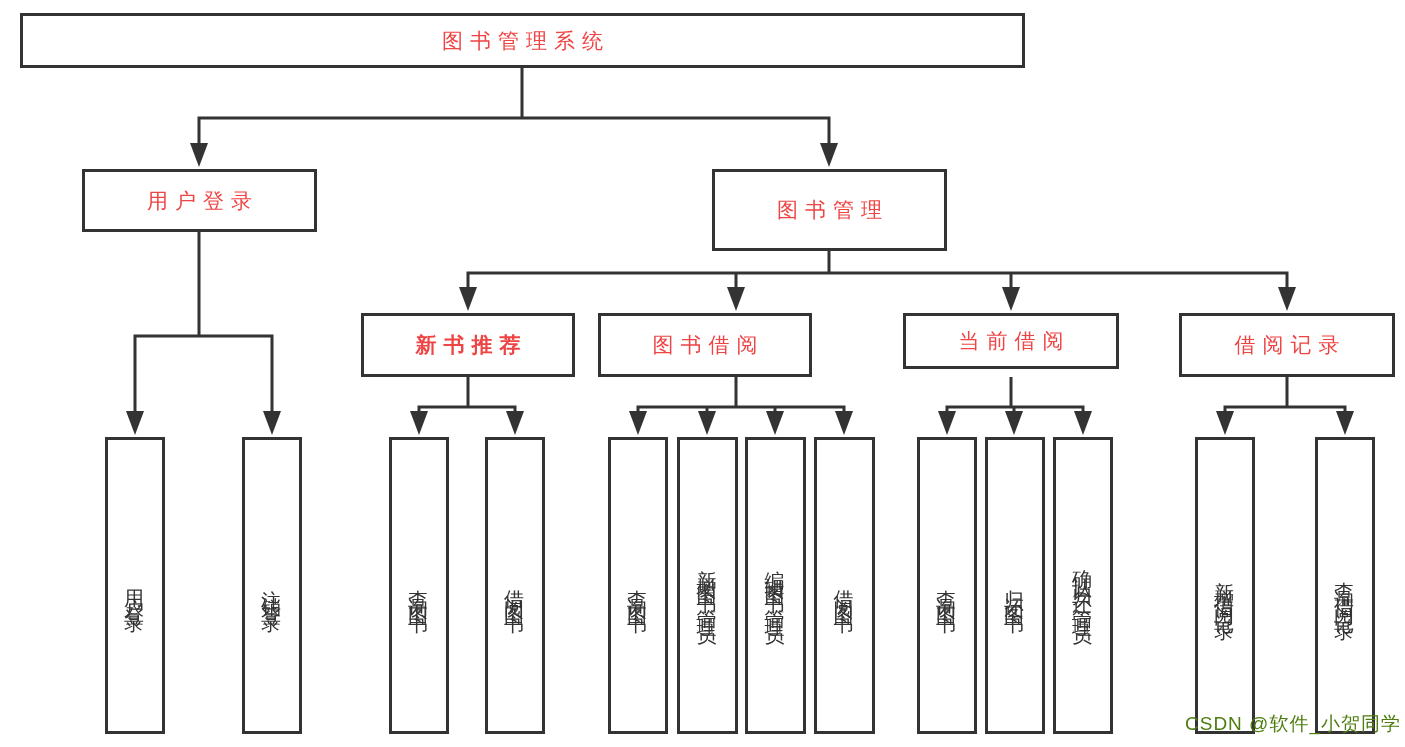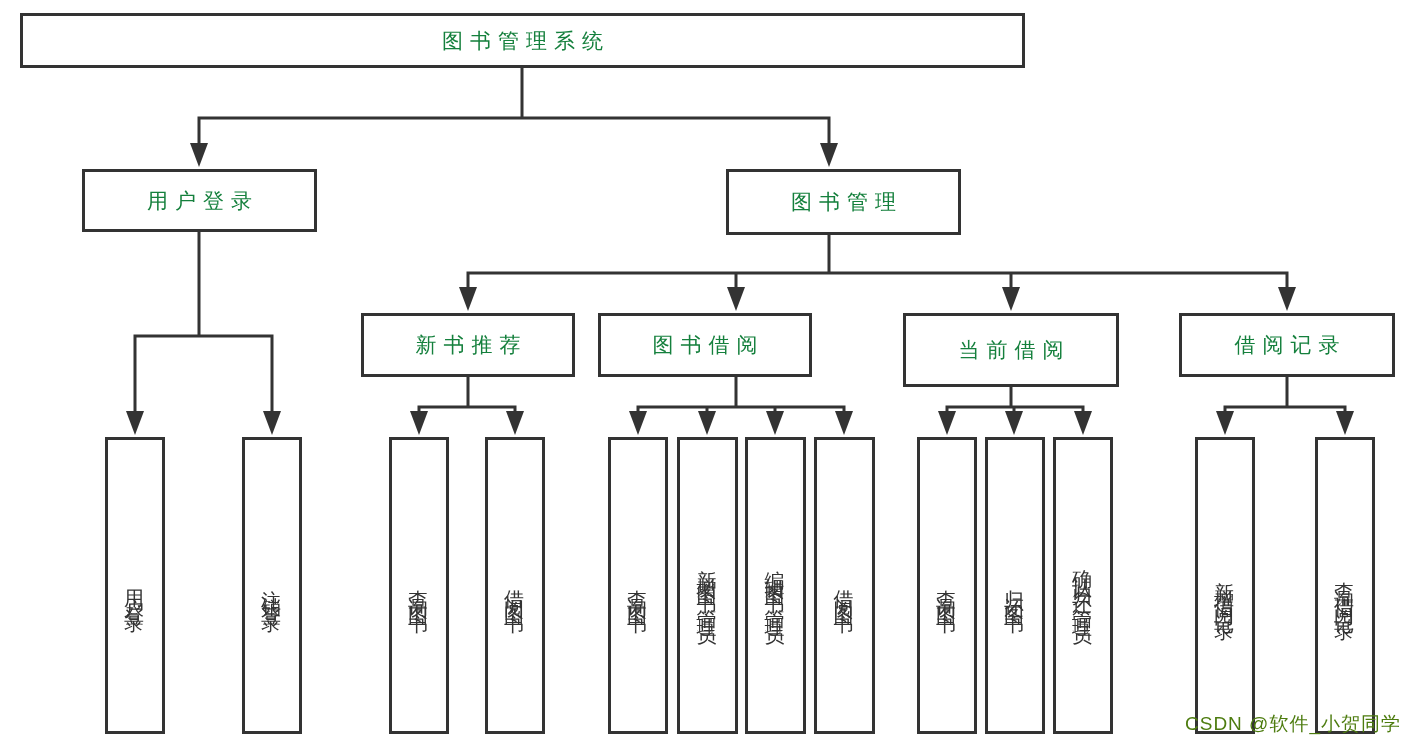--- a/index.html
+++ b/index.html
@@ -26,21 +26,21 @@
     align-items: center;
     justify-content: center;
     color: #333333;
     z-index: 2;
   }
   .h-label {
     font-size: 21px;
     letter-spacing: 7px;
     margin-right: -7px; 
     white-space: nowrap;
-    color: #15803d;
+    color: #ef4444;
   }
   .v-label {
     writing-mode: vertical-rl;
     font-size: 20px;
     letter-spacing: 8px;
     margin-bottom: -8px;
     white-space: nowrap;
     color: #333333;
   }
   #watermark {
@@ -99,31 +99,31 @@
     </g>
   </svg>
 
   <div class="box" style="left:20px; top:13px; width:1005px; height:55px;">
     <span class="h-label">图书管理系统</span>
   </div>
 
   <div class="box" style="left:82px; top:169px; width:235px; height:63px;">
     <span class="h-label">用户登录</span>
   </div>
-  <div class="box" style="left:712px; top:169px; width:235px; height:66px;margin-left:14px;">
+  <div class="box" style="left:712px; top:169px; width:235px; height:82px;">
     <span class="h-label">图书管理</span>
   </div>
 
-  <div class="box" style="left:361px; top:313px; width:214px; height:64px;">
+  <div class="box" style="left:361px; top:313px; width:214px; height:64px;font-weight:bold;">
     <span class="h-label">新书推荐</span>
   </div>
   <div class="box" style="left:598px; top:313px; width:214px; height:64px;">
     <span class="h-label">图书借阅</span>
   </div>
-  <div class="box" style="left:903px; top:313px; width:216px; height:74px;">
+  <div class="box" style="left:903px; top:313px; width:216px; height:56px;">
     <span class="h-label">当前借阅</span>
   </div>
   <div class="box" style="left:1179px; top:313px; width:216px; height:64px;">
     <span class="h-label">借阅记录</span>
   </div>
 
   <div class="box" style="left:105px; top:437px; width:60px; height:297px;">
     <span class="v-label">用户登录</span>
   </div>
   <div class="box" style="left:242px; top:437px; width:60px; height:297px;">

